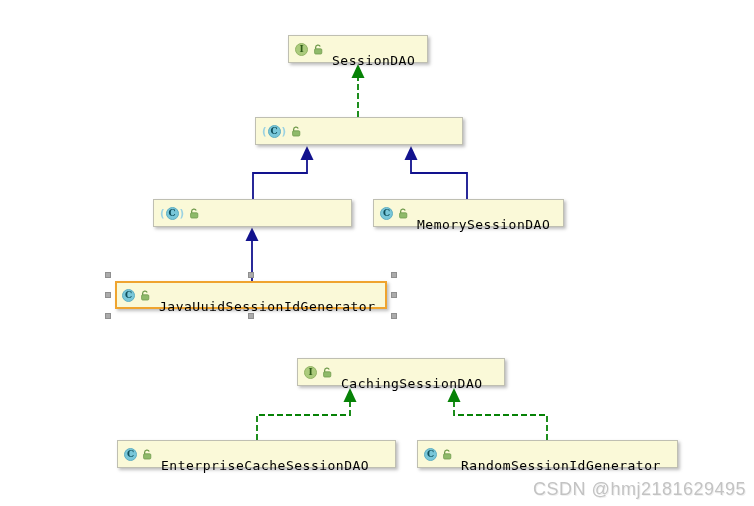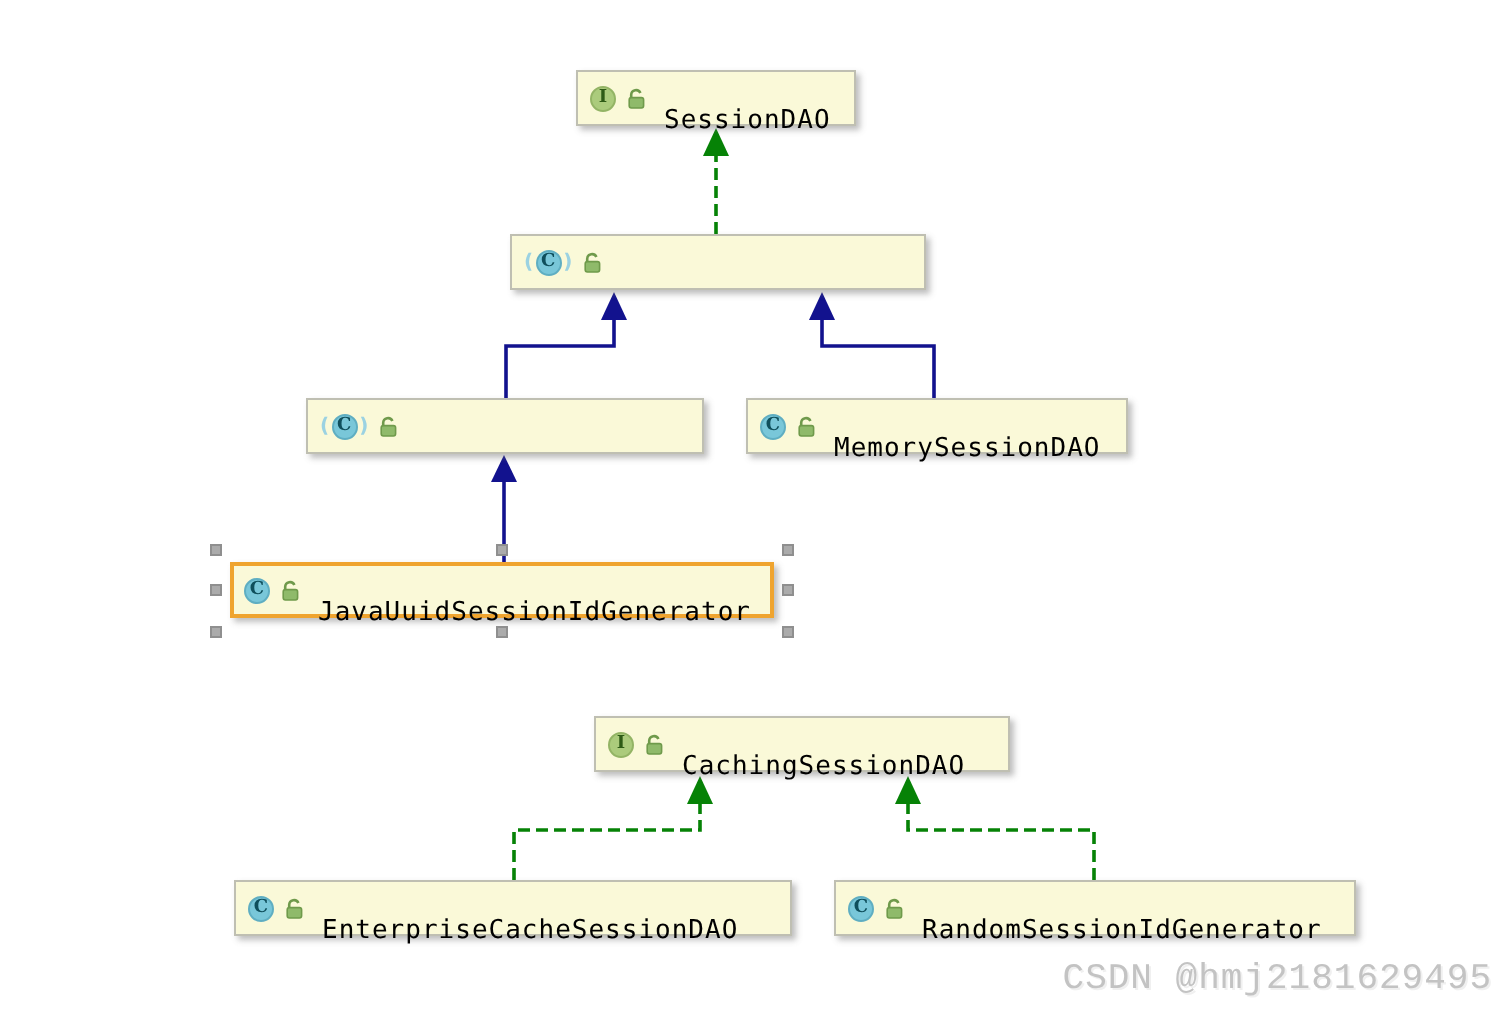--- a/index.html
+++ b/index.html
@@ -62,21 +62,21 @@
   .handle {
     position: absolute;
     width: 6px; height: 6px;
     background: #ABABAB;
     border: 1px solid #8F8F8F;
   }
 
   .watermark {
     position: absolute;
     right: 8px; bottom: 6px;
-    font-family: Liberation Mono, monospace;
+    font-family: Liberation Sans, sans-serif;
     font-size: 18px;
     color: #C3C3C3;
     letter-spacing: 0.5px;
     text-shadow: 1px 1px 0 #F0F0F0;
   }
 </style>
 </head>
 <body>
 
 <div class="canvas">

